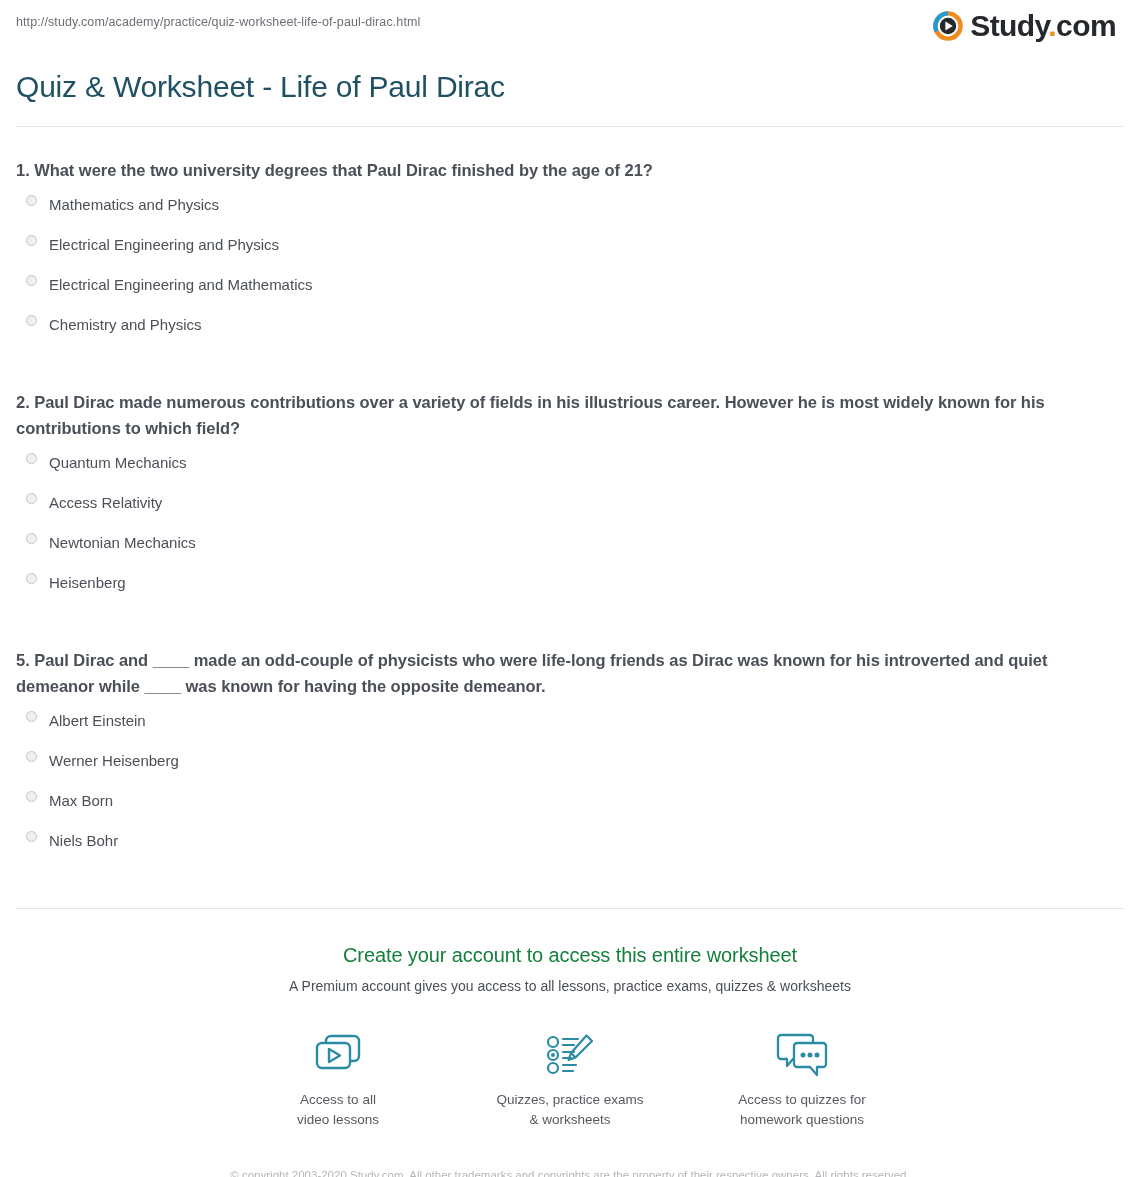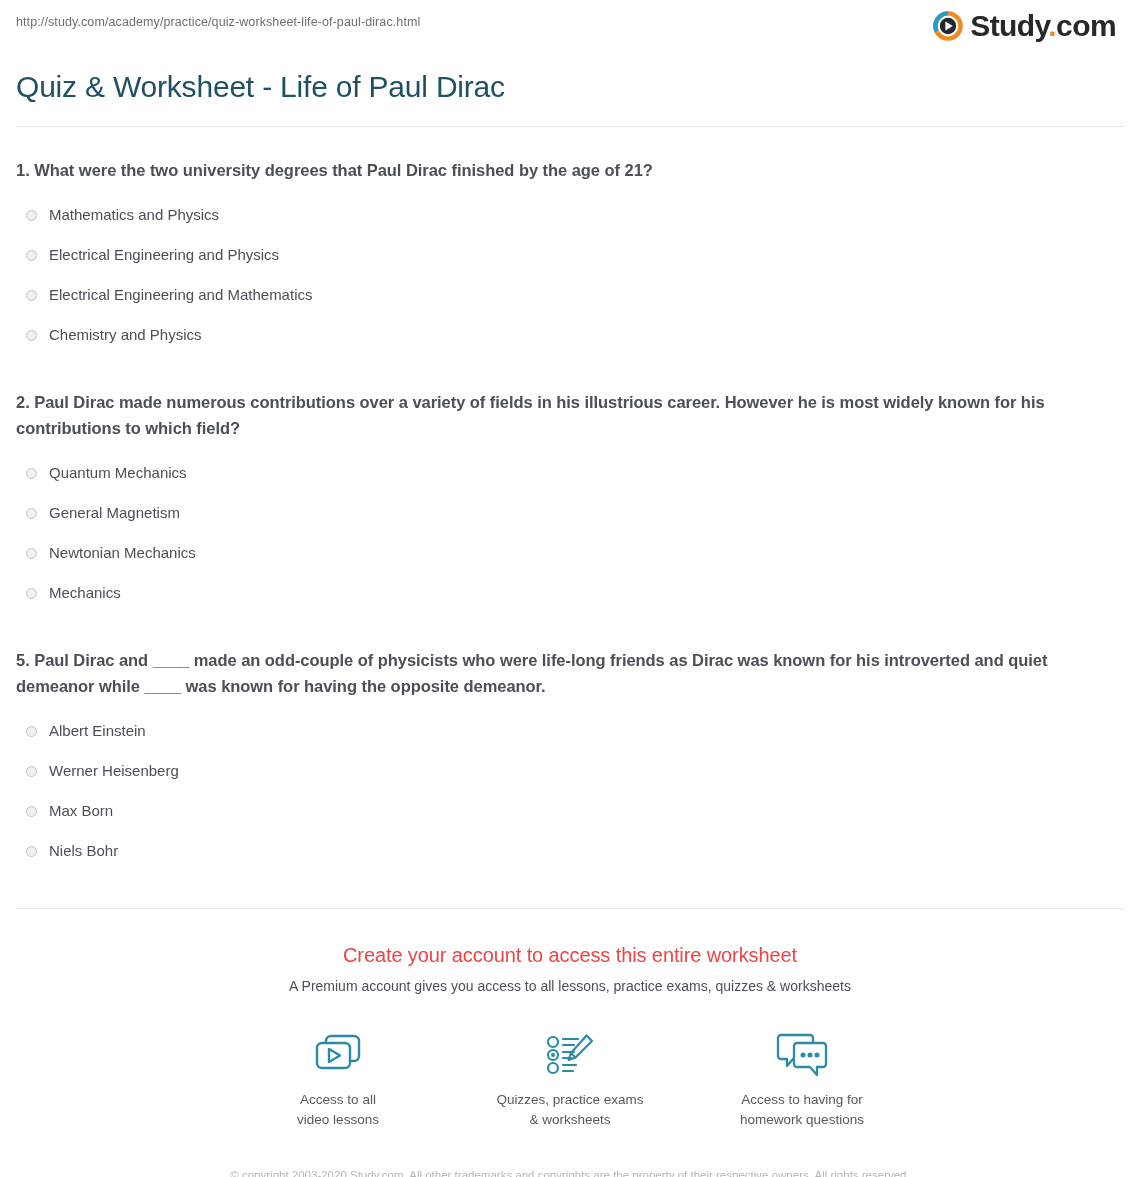--- a/index.html
+++ b/index.html
@@ -91,21 +91,20 @@
     margin: 0 0 12px 0;
     letter-spacing: -0.05px;
   }
   .answers {
     list-style: none;
     margin: 0;
     padding: 0 0 0 10px;
   }
   .answer {
     display: flex;
-    align-items: center;
     height: 40px;
     font-size: 15px;
     line-height: 20px;
     color: #4a4f58;
   }
   .radio {
     width: 11px;
     height: 11px;
     border-radius: 50%;
     border: 1px solid #c3c5c7;
@@ -116,21 +115,21 @@
 
   
   .cta-wrap { padding-top: 16px; }
   .cta {
     text-align: center;
     padding-top: 33px;
   }
   .cta-title {
     font-size: 20px;
     line-height: 26px;
-    color: #ef4444;
+    color: #15803d;
     font-weight: normal;
     margin: 0;
     letter-spacing: -0.1px;
   }
   .cta-sub {
     font-size: 14px;
     line-height: 20px;
     color: #4a4f58;
     margin: 8px 0 0 0;
   }
@@ -216,29 +215,29 @@
 
     <div class="question">
       <p class="q-text">2. Paul Dirac made numerous contributions over a variety of fields in his illustrious career. However he is most widely known for his contributions to which field?</p>
       <ul class="answers">
         <li class="answer">
           <span class="radio"></span>
           <span>Quantum Mechanics</span>
         </li>
         <li class="answer">
           <span class="radio"></span>
-          <span>General Magnetism</span>
+          <span>Access Relativity</span>
         </li>
         <li class="answer">
           <span class="radio"></span>
           <span>Newtonian Mechanics</span>
         </li>
         <li class="answer">
           <span class="radio"></span>
-          <span>Mechanics</span>
+          <span>Heisenberg</span>
         </li>
       </ul>
     </div>
 
     <div class="question">
       <p class="q-text">5. Paul Dirac and ____ made an odd-couple of physicists who were life-long friends as Dirac was known for his introverted and quiet demeanor while ____ was known for having the opposite demeanor.</p>
       <ul class="answers">
         <li class="answer">
           <span class="radio"></span>
           <span>Albert Einstein</span>
@@ -305,21 +304,21 @@
         <div class="feature">
           <div class="feature-icon">
             <svg width="56" height="50" viewBox="0 0 56 50" aria-hidden="true">
               <path d="M7 5 H36 A3 3 0 0 1 39 8 V26 A3 3 0 0 1 36 29 H19 L13 36 V29 H7 A3 3 0 0 1 4 26 V8 A3 3 0 0 1 7 5 Z" fill="#ffffff" stroke="#2b8ba3" stroke-width="2.3" stroke-linejoin="round"></path>
               <path d="M23 13 H49 A3 3 0 0 1 52 16 V34 A3 3 0 0 1 49 37 H43 V45 L36 37 H23 A3 3 0 0 1 20 34 V16 A3 3 0 0 1 23 13 Z" fill="#ffffff" stroke="#2b8ba3" stroke-width="2.3" stroke-linejoin="round"></path>
               <circle cx="29" cy="25" r="2.5" fill="#2b8ba3"></circle>
               <circle cx="36" cy="25" r="2.5" fill="#2b8ba3"></circle>
               <circle cx="43" cy="25" r="2.5" fill="#2b8ba3"></circle>
             </svg>
           </div>
-          <div class="feature-label">Access to having for
+          <div class="feature-label">Access to quizzes for
 homework questions</div>
         </div>
 
       </div>
 
       <div class="copyright">© copyright 2003-2020 Study.com. All other trademarks and copyrights are the property of their respective owners. All rights reserved.</div>
     </div>
   </div>
 
 </div>

